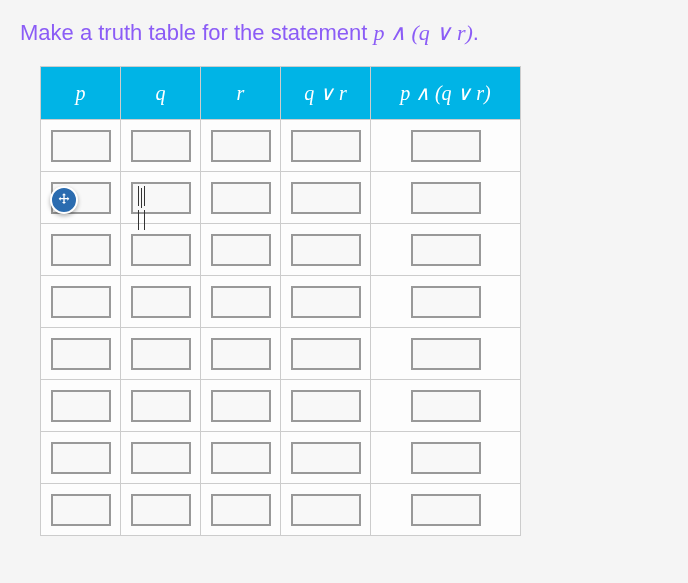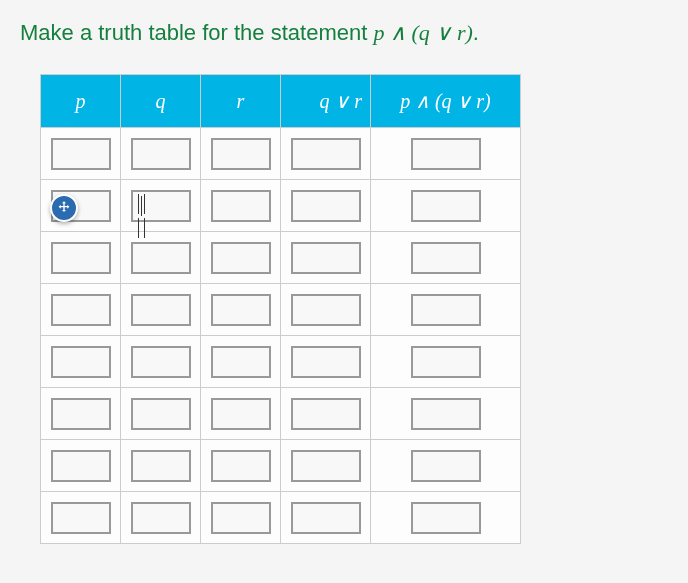--- a/index.html
+++ b/index.html
@@ -5,22 +5,22 @@
     * { box-sizing: border-box; margin: 0; padding: 0; }
     body {
       font-family: Arial, sans-serif;
       background: #f5f5f5;
       padding: 20px;
       width: 688px;
       height: 583px;
     }
     .prompt {
       font-size: 22px;
-      color: #15803d;
-      margin-bottom: 28px;
+      color: #8b5cf6;
+      margin-bottom: 20px;
       font-weight: 400;
     }
     .prompt .math {
       font-style: italic;
       font-family: 'Times New Roman', serif;
     }
     .table-wrap {
       position: relative;
       display: inline-block;
       margin-left: 20px;
@@ -34,21 +34,21 @@
       color: #fff;
       font-weight: normal;
       font-style: italic;
       font-family: 'Times New Roman', serif;
       font-size: 20px;
       padding: 14px 8px;
       border: 1px solid #ccc;
       text-align: center;
     }
     th.narrow { width: 80px; }
-    th.mid { width: 90px; text-align: right; }
+    th.mid { width: 90px; }
     th.wide { width: 150px; }
     td {
       border: 1px solid #ccc;
       padding: 8px;
       text-align: center;
       height: 52px;
       background: #fdfdfd;
     }
     .input-box {
       display: inline-block;

